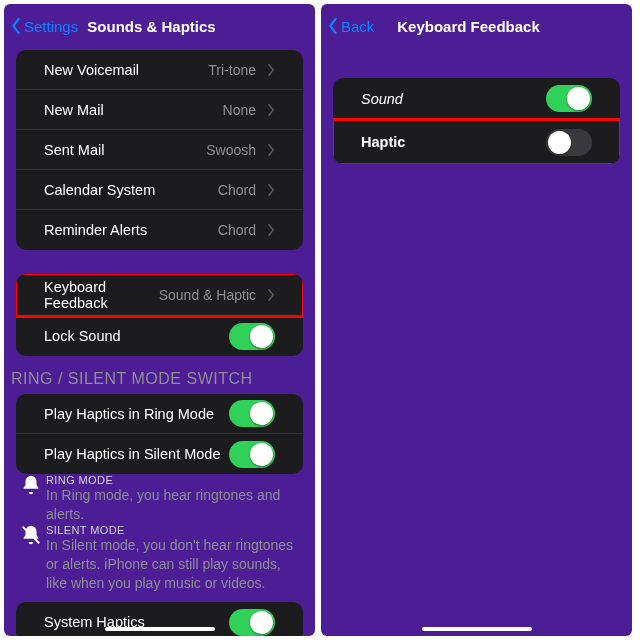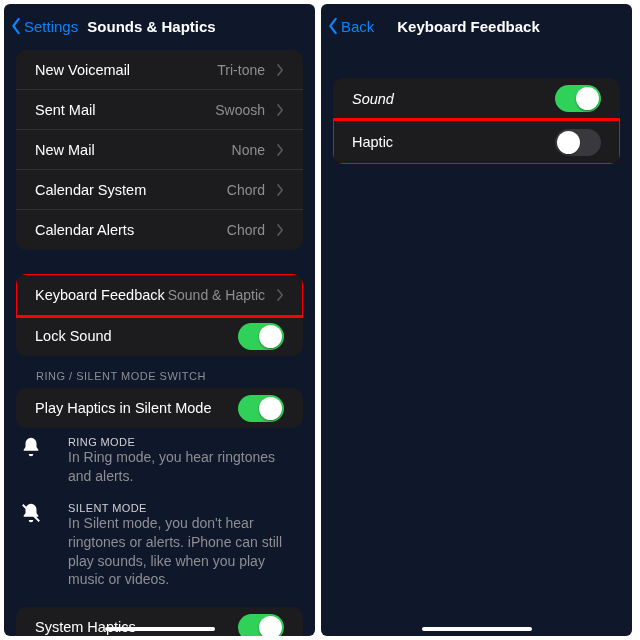--- a/index.html
+++ b/index.html
@@ -6,21 +6,21 @@
   body {
     background: #fff;
     width: 640px;
     height: 640px;
     font-family: -apple-system, "Helvetica Neue", Arial, sans-serif;
     display: flex;
     gap: 6px;
     padding: 4px;
   }
   .phone {
-    background: #0f172a;
+    background: #4c1d95;
     width: 311px;
     height: 632px;
     border-radius: 6px;
     color: #fff;
     position: relative;
     overflow: hidden;
     font-size: 14px;
   }
   .navbar {
     display: flex;
@@ -41,36 +41,36 @@
     left: 0; right: 16px;
     text-align: center;
     font-weight: 600;
     font-size: 15px;
     pointer-events: none;
   }
   .content { padding: 0; }
   .group { margin-bottom: 22px; }
   .group-header {
     color: #8e8e93;
-    font-size: 11px;
+    font-size: 16px;
     letter-spacing: 0.5px;
-    padding: 0 32px 6px;
+    padding: 0 7px 6px;
     text-transform: uppercase;
   }
   .rows {
     background: #1c1c1e;
     border-radius: 10px;
     margin: 0 12px;
     overflow: hidden;
   }
   .row {
     display: flex;
     align-items: center;
     min-height: 40px;
-    padding: 0 19px;
+    padding: 0 28px;
     border-bottom: 0.5px solid #333;
     position: relative;
   }
   .row:last-child { border-bottom: none; }
   .row-label { flex: 1; color: #fff; font-size: 14.5px; }
   .row-value { color: #8e8e93; font-size: 14px; margin-right: 12px; }
   .chevron { color: #5a5a5e; }
   .chevron svg { width: 7px; height: 12px; display: block; }
   .toggle {
     width: 46px; height: 27px; border-radius: 14px;
@@ -91,22 +91,22 @@
     outline-offset: -1px;
   }
   .footer-text {
     color: #8e8e93;
     font-size: 11px;
     line-height: 1.35;
     padding: 6px 14px 0;
   }
   .mode-block {
     display: flex;
-    gap: 26px;
-    padding: 8px 16px;
+    gap: 4px;
+    padding: 0 16px;
   }
   .mode-icon { width: 22px; height: 22px; color: #fff; flex-shrink:0; }
   .mode-text .mt-title {
     color: #d1d1d6; font-size: 11px; letter-spacing: 0.4px;
   }
   .mode-text .mt-body {
     color: #8e8e93; font-size: 14px; line-height: 1.35;
   }
   .home-indicator {
     position: absolute;
@@ -137,48 +137,48 @@
         <div class="row">
           <span class="row-label">New Voicemail</span>
           <span class="row-value">Tri-tone</span>
           <span class="chevron">
               <svg viewBox="0 0 8 14">
                 <path d="M1 1 L6 7 L1 13" stroke="#5a5a5e" stroke-width="1.8" fill="none" stroke-linecap="round"></path>
               </svg>
             </span>
         </div>
         <div class="row">
+          <span class="row-label">New Mail</span>
+          <span class="row-value">None</span>
+          <span class="chevron">
+              <svg viewBox="0 0 8 14">
+                <path d="M1 1 L6 7 L1 13" stroke="#5a5a5e" stroke-width="1.8" fill="none" stroke-linecap="round"></path>
+              </svg>
+            </span>
+        </div>
+        <div class="row">
           <span class="row-label">Sent Mail</span>
           <span class="row-value">Swoosh</span>
           <span class="chevron">
               <svg viewBox="0 0 8 14">
                 <path d="M1 1 L6 7 L1 13" stroke="#5a5a5e" stroke-width="1.8" fill="none" stroke-linecap="round"></path>
               </svg>
             </span>
         </div>
         <div class="row">
-          <span class="row-label">New Mail</span>
-          <span class="row-value">None</span>
-          <span class="chevron">
-              <svg viewBox="0 0 8 14">
-                <path d="M1 1 L6 7 L1 13" stroke="#5a5a5e" stroke-width="1.8" fill="none" stroke-linecap="round"></path>
-              </svg>
-            </span>
-        </div>
-        <div class="row">
           <span class="row-label">Calendar System</span>
           <span class="row-value">Chord</span>
           <span class="chevron">
               <svg viewBox="0 0 8 14">
                 <path d="M1 1 L6 7 L1 13" stroke="#5a5a5e" stroke-width="1.8" fill="none" stroke-linecap="round"></path>
               </svg>
             </span>
         </div>
         <div class="row">
-          <span class="row-label">Calendar Alerts</span>
+          <span class="row-label">Reminder Alerts</span>
           <span class="row-value">Chord</span>
           <span class="chevron">
               <svg viewBox="0 0 8 14">
                 <path d="M1 1 L6 7 L1 13" stroke="#5a5a5e" stroke-width="1.8" fill="none" stroke-linecap="round"></path>
               </svg>
             </span>
         </div>
       </div>
     </div>
 
@@ -198,20 +198,26 @@
           <span class="toggle on">
               <span class="knob"></span>
             </span>
         </div>
       </div>
     </div>
 
     <div class="group" style="margin-bottom:4px;">
       <div class="group-header">RING / SILENT MODE SWITCH</div>
       <div class="rows">
+        <div class="row">
+          <span class="row-label">Play Haptics in Ring Mode</span>
+          <span class="toggle on">
+              <span class="knob"></span>
+            </span>
+        </div>
         <div class="row">
           <span class="row-label">Play Haptics in Silent Mode</span>
           <span class="toggle on">
               <span class="knob"></span>
             </span>
         </div>
       </div>
 
       <div class="mode-block">
         <div class="mode-icon">
@@ -267,21 +273,21 @@
   </div>
 
   <div class="content" style="padding-top:30px;">
     <div class="rows">
       <div class="row" style="min-height:42px;font-style:italic;">
         <span class="row-label">Sound</span>
         <span class="toggle on">
             <span class="knob"></span>
           </span>
       </div>
-      <div class="row highlight-red" style="min-height:44px;">
+      <div class="row highlight-red" style="min-height:44px;font-weight:bold;">
         <span class="row-label">Haptic</span>
         <span class="toggle off">
             <span class="knob"></span>
           </span>
       </div>
     </div>
   </div>
   <div class="home-indicator"></div>
 </div>
 

